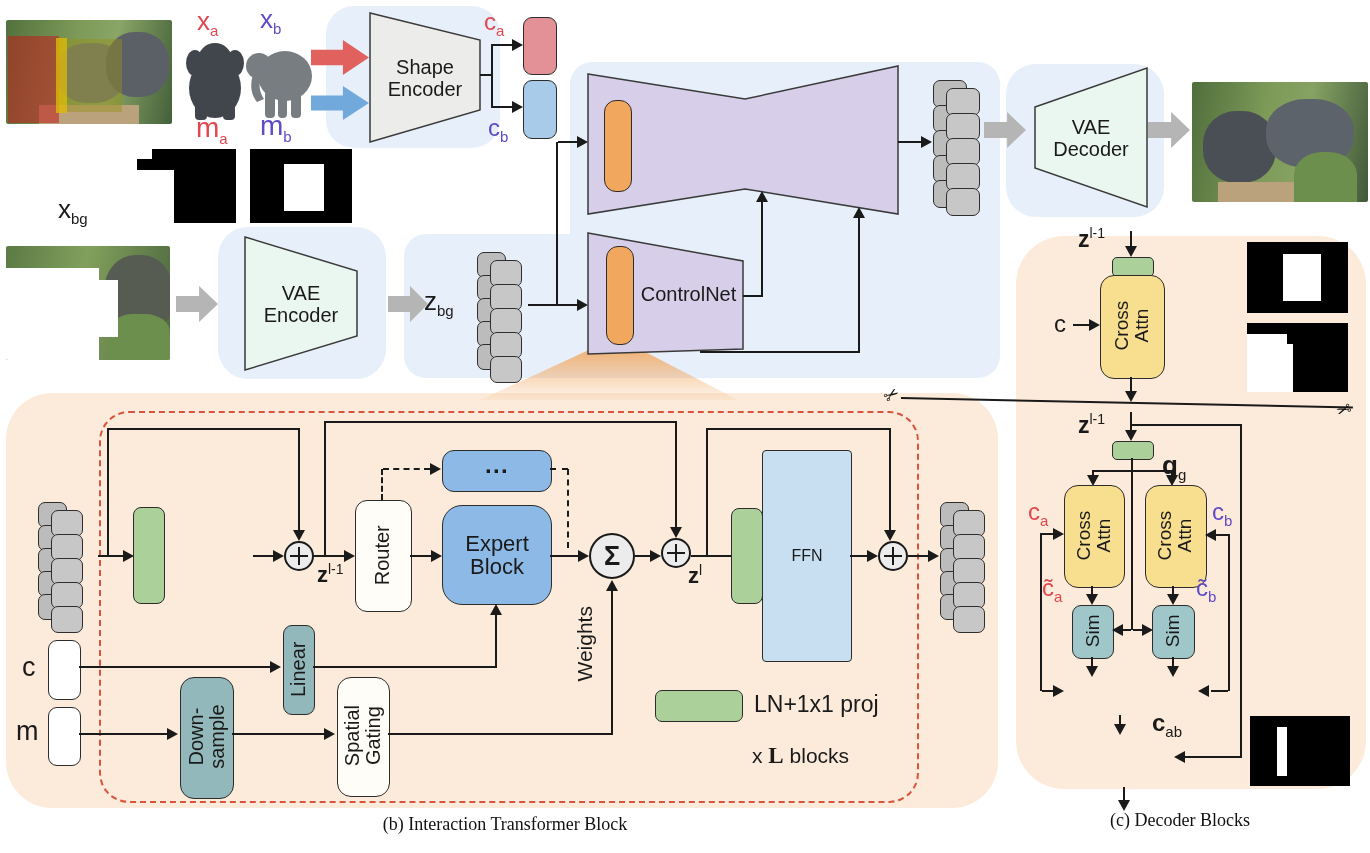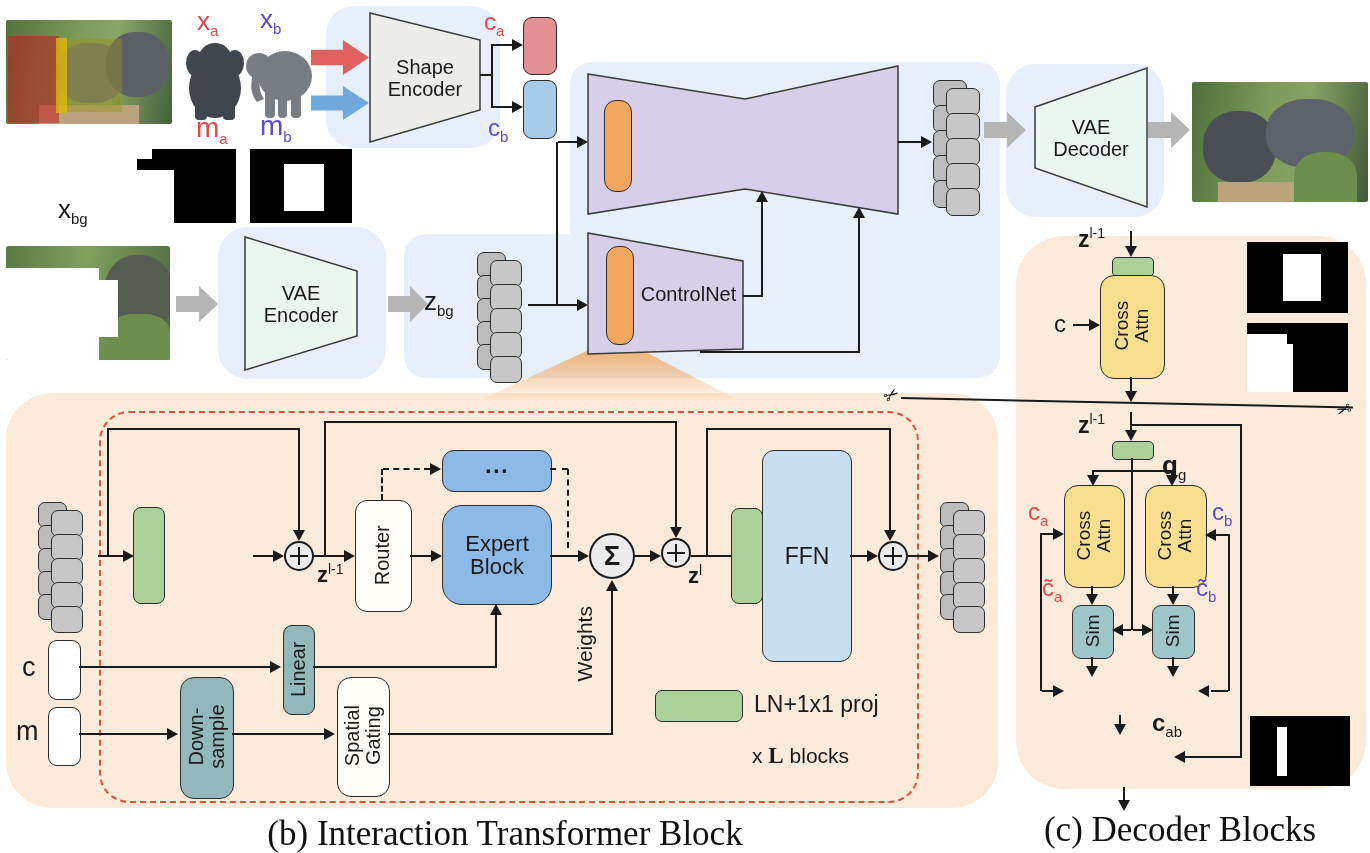--- a/index.html
+++ b/index.html
@@ -27,21 +27,21 @@
   .scirc{position:absolute;width:46px;height:46px;border:2px solid #1a1a1a;border-radius:50%;background:#ececec;
          display:flex;align-items:center;justify-content:center;font-size:27px;font-weight:bold;box-sizing:border-box}
   .vwrap{position:absolute;display:flex;align-items:center;justify-content:center}
   .vin{transform:rotate(-90deg);white-space:nowrap;text-align:center;line-height:1.03}
   .mlabel{position:absolute;font-size:26px;font-weight:500;white-space:nowrap}
   .mlabel sub{font-size:15px;font-weight:500}
   .mlabel sup{font-size:14px;font-weight:500}
   .red{color:var(--red-text,#e1474e)}
   .purple{color:var(--purple-text,#5f4bc8)}
   .serif{font-family:"Liberation Serif",serif}
-  .caption{position:absolute;font-family:"Liberation Serif",serif;font-size:35px;text-align:center;color:#111}
+  .caption{position:absolute;font-family:"Liberation Serif",serif;font-size:18px;text-align:center;color:#111}
   .barrow{position:absolute;clip-path:polygon(0 28%,55% 28%,55% 0,100% 50%,55% 100%,55% 72%,0 72%)}
   .photo{position:absolute;overflow:hidden;border-radius:2px}
   .mask{position:absolute;background:#000}
   .mw{position:absolute;background:#fff}
   .svgshape{position:absolute;overflow:visible}
   .shapetext{position:absolute;display:flex;align-items:center;justify-content:center;text-align:center;line-height:1.1}
   
   .tstack{position:absolute}
   .tcol{position:absolute;display:flex;flex-direction:column}
   .tcol .tok{width:30px;height:25px;background:var(--token-gray,#c7c7c7);border:1.6px solid #2e2e2e;border-radius:7px;margin-bottom:-3px}
@@ -297,21 +297,21 @@
   <div class="pcirc" style="left:661px;top:538px"></div>
   <div class="hline" style="left:691px;top:555px;width:40px"></div>
   <div class="mlabel" style="left:688px;top:562px;font-size:22px;font-weight:bold"><span>z</span><sup>l</sup></div>
 
   <div class="vline" style="left:706px;top:429px;height:127px"></div>
   <div class="hline" style="left:706px;top:428px;width:185px"></div>
   <div class="vline" style="left:889px;top:430px;height:100px"></div>
   <div class="ah d" style="left:884px;top:530px"></div>
 
   <div class="box" style="left:731px;top:508px;width:30px;height:94px;border-radius:8px;background:var(--green,#abd09a);border-width:1.6px"></div>
-  <div class="box" style="left:762px;top:450px;width:88px;height:210px;border-radius:12px;background:var(--blue-light,#c8dff2);font-size:23px">FFN</div>
+  <div class="box" style="left:762px;top:450px;width:88px;height:210px;border-radius:4px;background:var(--blue-light,#c8dff2);font-size:16px">FFN</div>
   <div class="hline" style="left:850px;top:555px;width:19px"></div>
   <div class="ah r" style="left:867px;top:550px"></div>
   <div class="pcirc" style="left:878px;top:541px"></div>
   <div class="hline" style="left:908px;top:555px;width:22px"></div>
   <div class="ah r" style="left:928px;top:550px"></div>
 
   <div class="tstack" style="left:940px;top:498px">
     <div class="tcol back">
         <div class="tok"></div>
         <div class="tok"></div>

